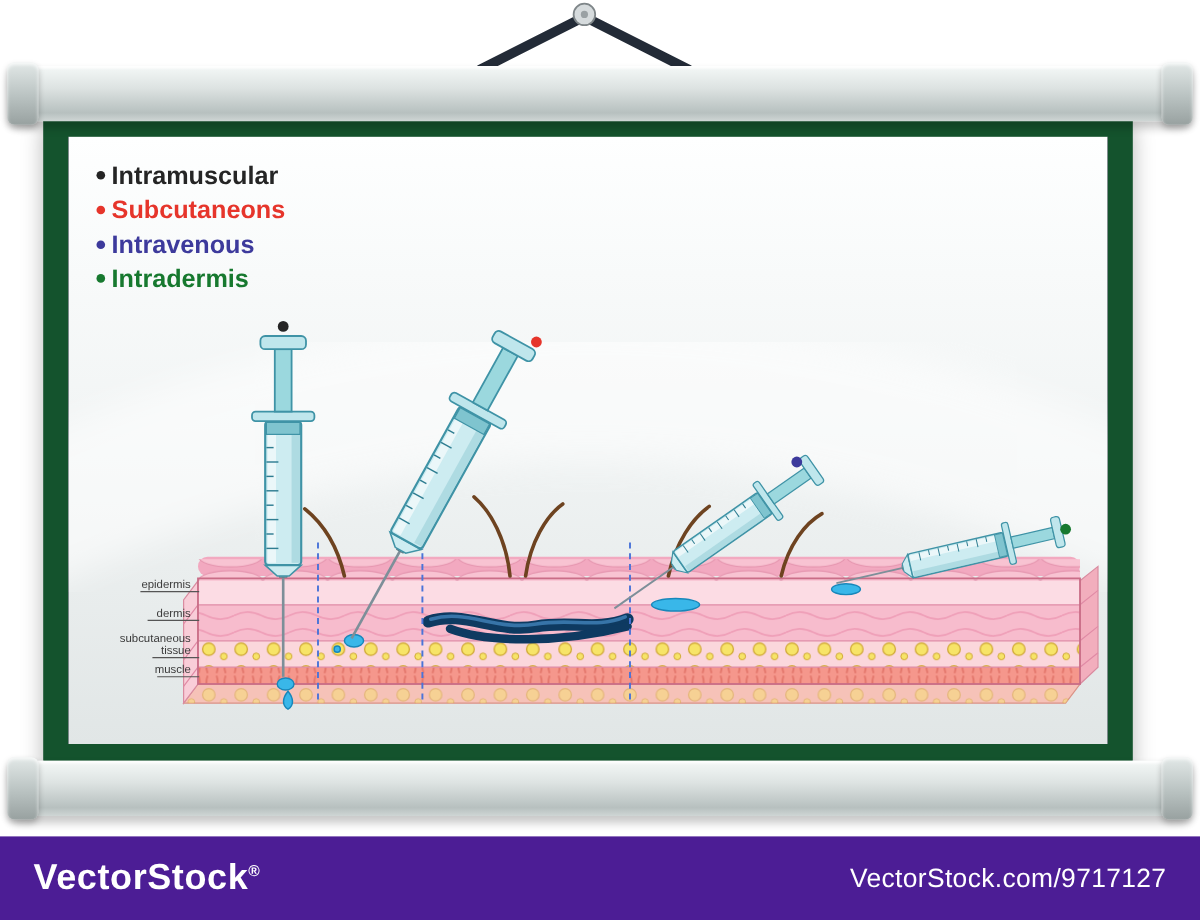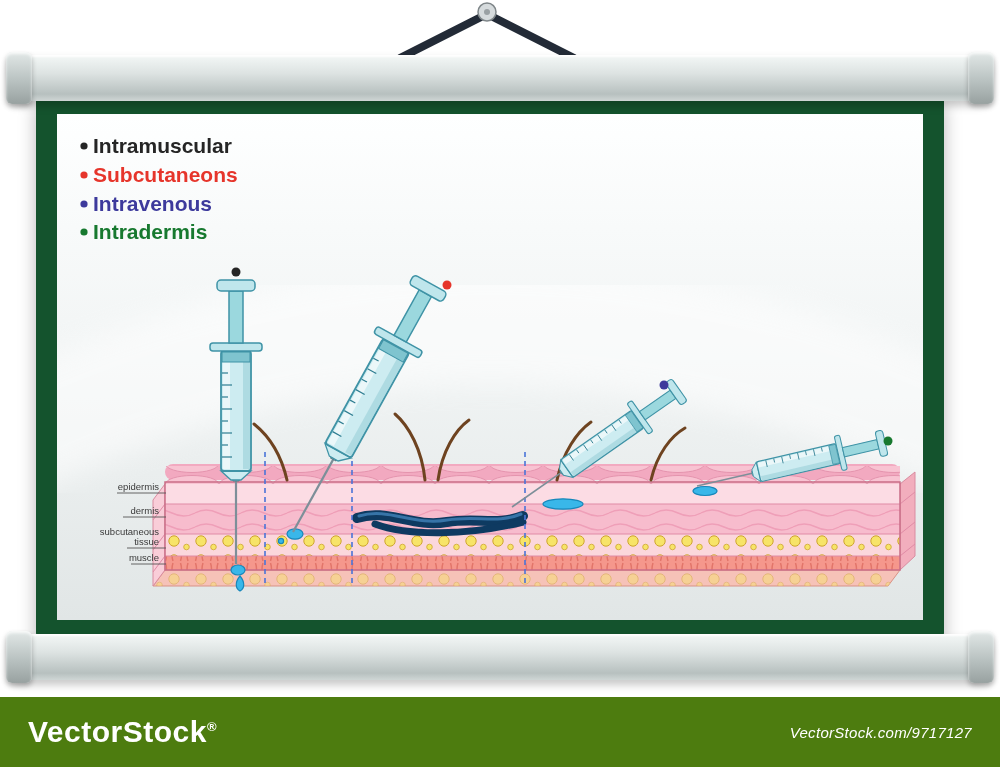--- a/index.html
+++ b/index.html
@@ -12,25 +12,25 @@
   .cap{position:absolute;top:-3px;width:26px;height:52px;border-radius:6px;
        background:linear-gradient(180deg,#e2e8e7 0%,#b9c2c1 55%,#98a1a0 100%);
        box-shadow:inset 0 2px 3px rgba(255,255,255,.8), 0 3px 5px rgba(0,0,0,.25);}
   .cap.left{left:-2px;} .cap.right{right:-2px;}
   .frame{position:absolute;left:36px;top:93px;width:908px;height:548px;background:#14532d;
          border-radius:8px;z-index:2;box-shadow:0 10px 18px rgba(0,0,0,.28);}
   .screen{position:absolute;left:21px;top:21px;width:866px;height:506px;background:#eef1f1;
           box-shadow:inset 0 0 0 1px #39414f;overflow:hidden;}
   .screen svg{display:block;}
   svg text{font-family:"Liberation Sans",sans-serif;}
-  .footer{position:absolute;left:0;top:697px;width:1000px;height:70px;background:#4d7c0f;z-index:5;
+  .footer{position:absolute;left:0;top:697px;width:1000px;height:70px;background:#4c1d95;z-index:5;
           display:flex;align-items:center;justify-content:space-between;box-sizing:border-box;padding:0 28px;}
   .brand{color:#fff;font-size:30px;font-weight:bold;letter-spacing:.5px;}
   .brand sup{font-size:13px;vertical-align:super;}
-  .wm-url{color:#fff;font-size:15px;letter-spacing:.3px;font-style:italic;}
+  .wm-url{color:#fff;font-size:22px;letter-spacing:.3px;}
 </style>
 </head>
 <body>
 
 <div class="stage">
 
   <svg class="hanger" viewBox="0 0 1000 62" width="1000" height="62">
     <path d="M487,14 L400,58 M487,14 L574,58" stroke="#232b37" stroke-width="8" stroke-linecap="round" fill="none"></path>
     <circle cx="487" cy="12" r="9" fill="#d6dbdd" stroke="#7f8689" stroke-width="1.5"></circle>
     <circle cx="487" cy="12" r="3" fill="#9aa1a4"></circle>

